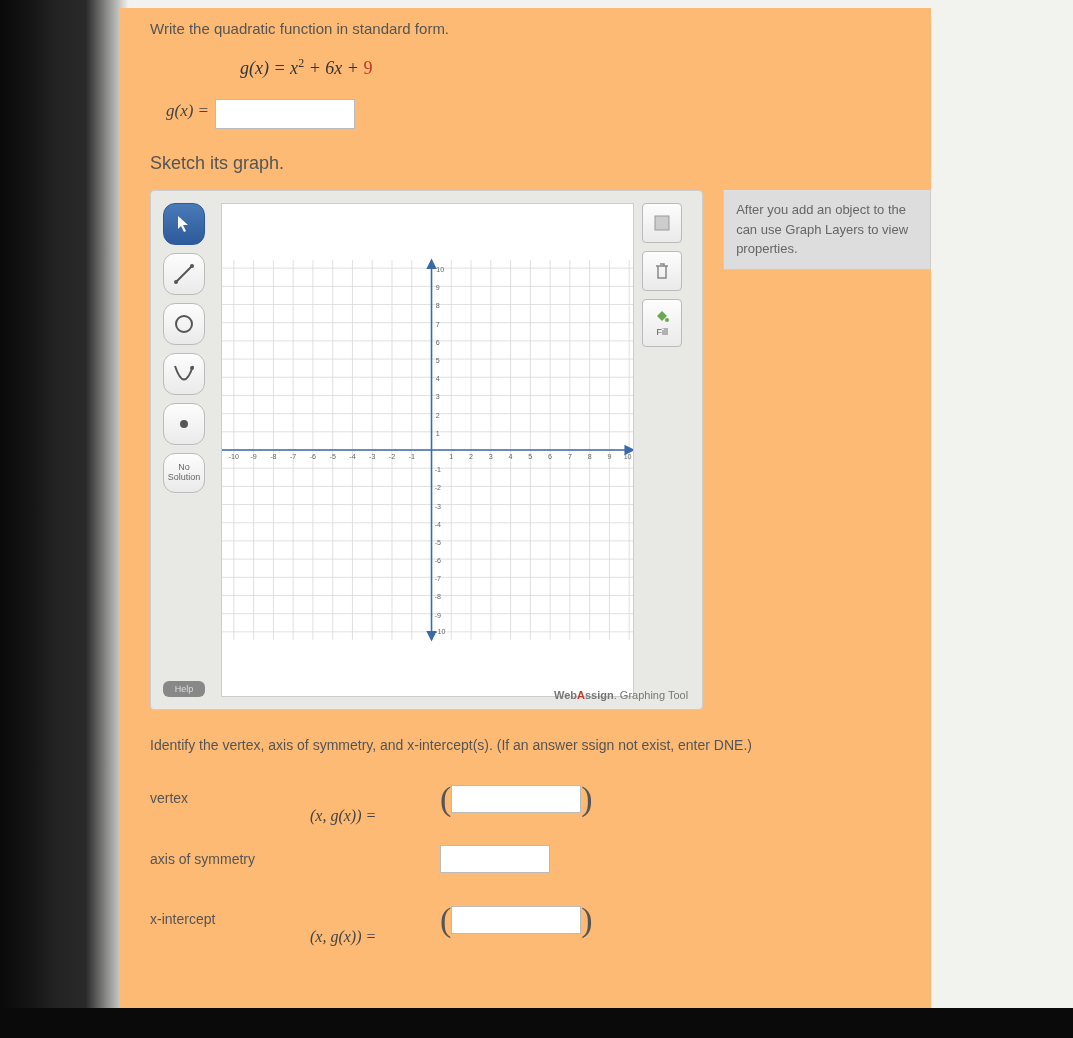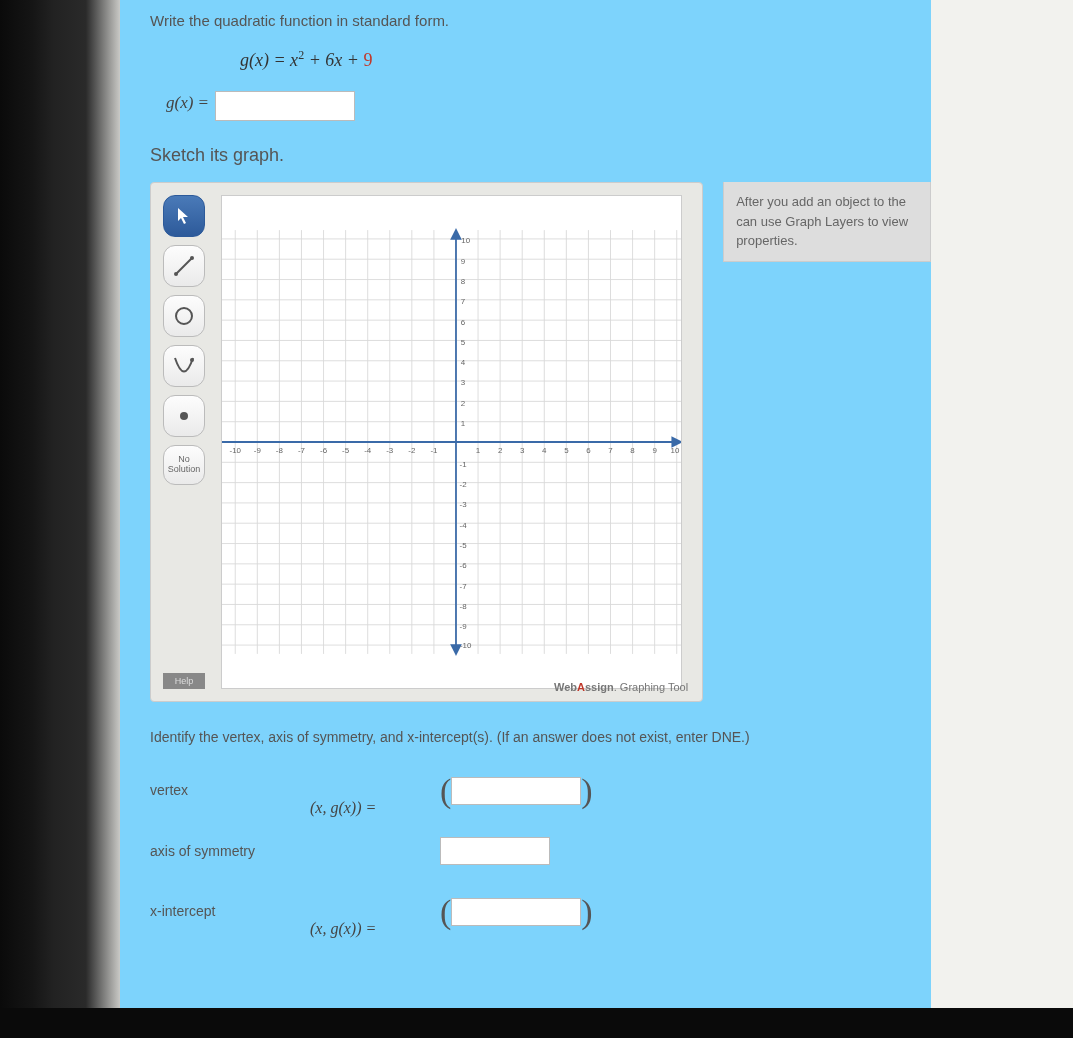--- a/index.html
+++ b/index.html
@@ -12,24 +12,24 @@
     overflow: hidden;
   }
   .monitor-frame {
     position: absolute;
     inset: 0;
     background: linear-gradient(90deg, #0a0a0a 0%, #151515 3%, #222 5%, #2a2a2a 8%, #f2f2ee 12%);
   }
   .page {
     position: absolute;
     left: 120px;
-    top: 0;
+    top: 8px;
     width: 811px;
     height: 1010px;
-    background: #7dd3fc;
+    background: #fdba74;
     padding: 10px 0 0 30px;
     font-size: 14px;
     color: #444;
     line-height: 1.4;
   }
   .instruction { font-size: 15px; color: #555; margin-bottom: 16px; }
   .equation-row {
     margin: 0 0 18px 90px;
     font-family: "Times New Roman", serif;
     font-style: italic;
@@ -89,21 +89,21 @@
     border-color: #2d5a9a;
   }
   .toolbtn.ns { font-size:9px; text-align:center; line-height:1.1; color:#666; height:40px;}
   .help-btn {
     margin-top: auto;
     width: 42px;
     height: 16px;
     font-size: 9px;
     background:#888;
     color:#ddd;
-    border-radius:0;
+    border-radius:6px;
     display:flex;
     align-items:center;
     justify-content:center;
   }
   .graph-area {
     flex:1;
     margin: 0 8px;
     background:#fff;
     border:1px solid #ccc;
     position:relative;
@@ -335,32 +335,51 @@
               <text x="390" y="252">5</text>
               <text x="415" y="252">6</text>
               <text x="440" y="252">7</text>
               <text x="465" y="252">8</text>
               <text x="490" y="252">9</text>
               <text x="513" y="252">10</text>
           </g>
         </svg>
       </div>
 
+      <div class="right-tools">
+        <div class="right-btn">
+          <svg width="18" height="18" viewBox="0 0 18 18">
+              <rect x="2" y="2" width="14" height="14" fill="#ccc" stroke="#999"></rect>
+            </svg>
+        </div>
+        <div class="right-btn">
+          <svg width="16" height="18" viewBox="0 0 16 18">
+              <path d="M2 4 h12 M4 4 v12 h8 v-12 M6 2 h4 v2" stroke="#888" stroke-width="1.5" fill="none"></path>
+            </svg>
+        </div>
+        <div class="fill-btn">
+          <svg width="16" height="16" viewBox="0 0 16 16">
+              <path d="M3 8 L8 3 L13 8 L8 13 Z" fill="#6aa84f"></path>
+              <circle cx="13" cy="12" r="2" fill="#6aa84f"></circle>
+            </svg>
+          <span>Fill</span>
+        </div>
+      </div>
 
       <div class="credit">
         <b><span>Web</span><span class="a">A</span><span>ssign</span></b><span>. Graphing Tool</span>
       </div>
     </div>
 
     <div class="side-panel">
       <div class="panel-body">After you add an object to the can use Graph Layers to view properties.</div>
     </div>
   </div>
 
-  <div class="identify">Identify the vertex, axis of symmetry, and x-intercept(s). (If an answer does not exist, enter DNE.)</div>
+  <div class="identify">Identify the vertex, axis of symmetry, and x-intercept(s). (If an answer ssign not exist, enter DNE.)</div>
 
   <div class="grid3">
     <div class="lbl">vertex</div>
     <div class="formula">(x, g(x))  =</div>
     <div>
       <span class="big-paren">(</span><input class="ans-box" style=""><span class="big-paren">)</span>
     </div>
 
     <div class="lbl">axis of symmetry</div>
     <div></div>

